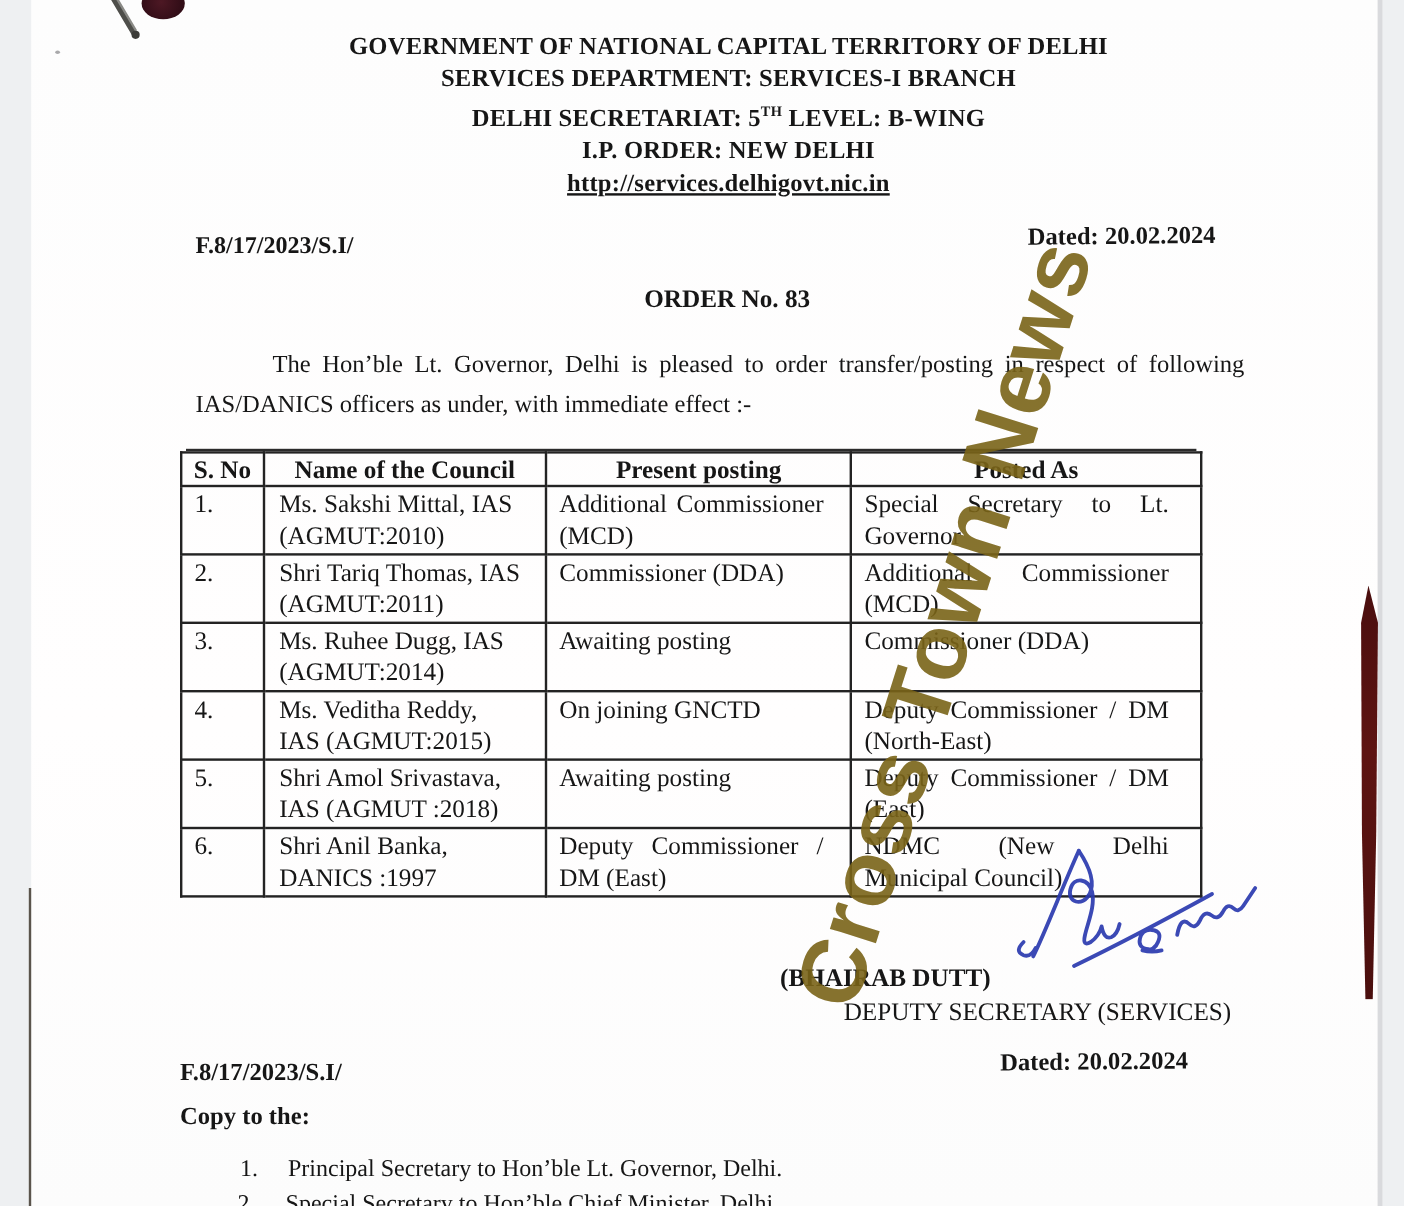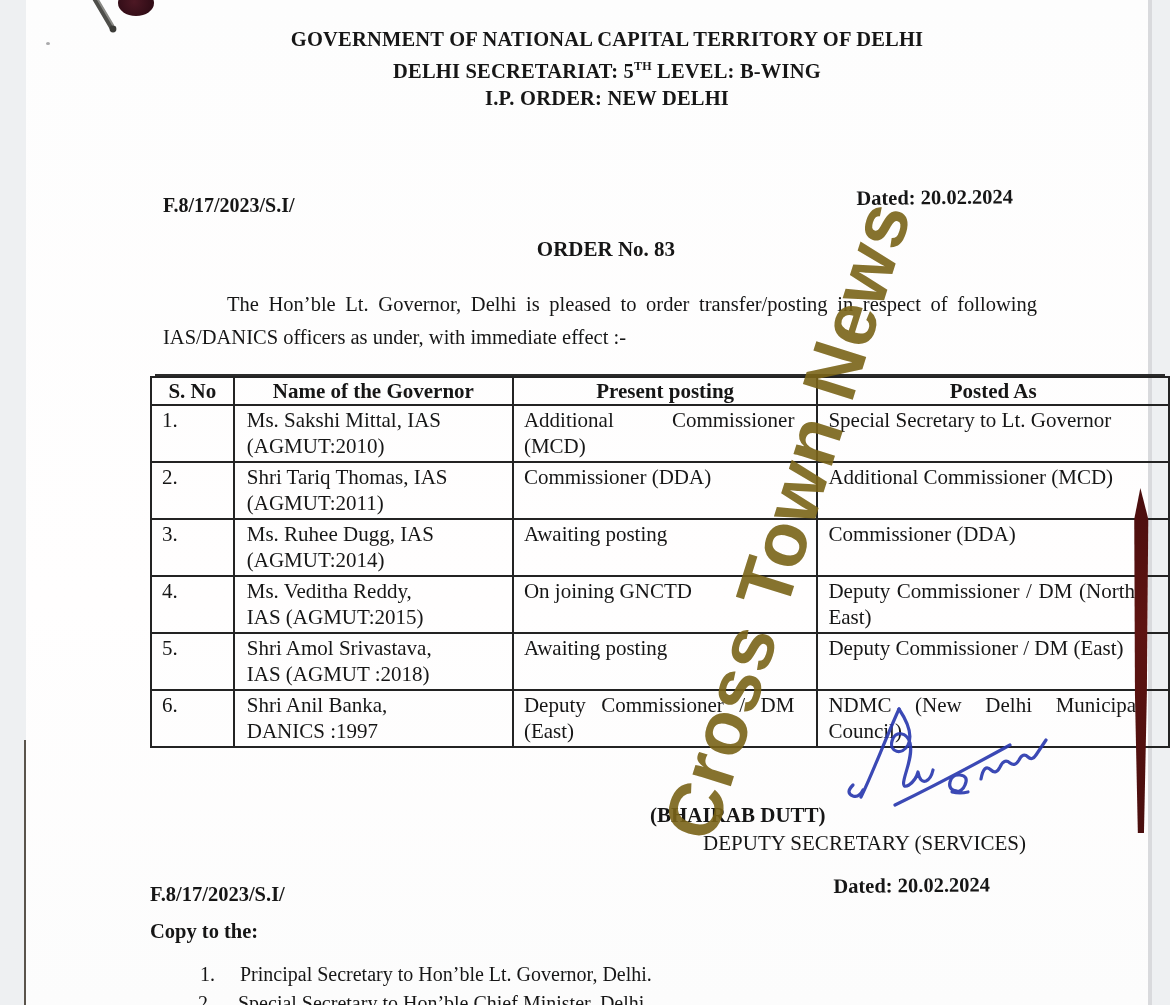--- a/index.html
+++ b/index.html
@@ -27,21 +27,21 @@
 
   .ref-row-top .file { position:absolute; left:163px; top:194px; font-weight:bold; font-size:20px; }
   .ref-row-top .date { position:absolute; left:700px; top:187px; width:313px; text-align:right; font-weight:bold; font-size:20.5px; transform:rotate(-0.6deg); }
 
   .order-title { position:absolute; left:0; top:237px; width:1170px; padding-left:42px; text-align:center; font-weight:bold; font-size:21px; }
 
   .body-para { position:absolute; left:163px; top:288px; width:874px; font-size:20.5px; line-height:33px;
                text-align:justify; text-indent:64px; }
 
   
-  .doc-table { position:absolute; left:150px; top:376px; width:1020px; border-collapse:collapse;
+  .doc-table { position:absolute; left:150px; top:376px; width:852px; border-collapse:collapse;
                font-size:21px; box-shadow:0 -7px 0 -5px #2b2b2b; }
   .doc-table th, .doc-table td { border:2.4px solid #232323; vertical-align:top; line-height:26px; }
   .doc-table th { font-weight:bold; text-align:center; height:28px; padding:0 2px; }
   .doc-table td { height:54px; padding:1px 10px 2px 10px; }
   .col-sno { width:72px; }
   .col-name { width:243px; }
   .col-present { width:265px; }
   .col-posted { width:306px; }
   td.cell-name { white-space:pre-line; padding-left:12px; padding-right:14px; }
   td.cell-present { text-align:justify; padding-right:22px; }
@@ -85,22 +85,24 @@
   <svg class="staple" viewBox="0 0 38 46">
     <line x1="6" y1="2" x2="26" y2="36" stroke="#4e4e4a" stroke-width="5" stroke-linecap="round"></line>
     <line x1="8" y1="1" x2="27" y2="33" stroke="#8a8a86" stroke-width="2" stroke-linecap="round"></line>
     <circle cx="27" cy="37" r="3.4" fill="#3c3c38"></circle>
   </svg>
   <div class="blob"></div>
   <div class="speck"></div>
 
   <div class="hdr">
     <div class="l">GOVERNMENT OF NATIONAL CAPITAL TERRITORY OF DELHI</div>
+    <div class="l">SERVICES DEPARTMENT: SERVICES-I BRANCH</div>
     <div class="l"><span>DELHI SECRETARIAT: 5</span><sup>TH</sup><span> LEVEL: B-WING</span></div>
     <div class="l">I.P. ORDER: NEW DELHI</div>
+    <div class="l web">http://services.delhigovt.nic.in</div>
   </div>
 
   <div class="ref-row-top">
     <div class="file">F.8/17/2023/S.I/</div>
     <div class="date">Dated: 20.02.2024</div>
   </div>
 
   <div class="order-title">ORDER No. 83</div>
 
   <div class="body-para">The Hon’ble Lt. Governor, Delhi is pleased to order transfer/posting in respect of following IAS/DANICS officers as under, with immediate effect :-</div>
@@ -108,21 +110,21 @@
   <table class="doc-table">
     <colgroup>
         <col class="col-sno">
         <col class="col-name">
         <col class="col-present">
         <col class="col-posted">
       </colgroup>
     <thead>
       <tr>
         <th>S. No</th>
-        <th>Name of the Governor</th>
+        <th>Name of the Council</th>
         <th>Present posting</th>
         <th>Posted As</th>
       </tr>
     </thead>
     <tbody>
       <tr>
         <td class="cell-sno">1.</td>
         <td class="cell-name">Ms. Sakshi Mittal, IAS
 (AGMUT:2010)</td>
         <td class="cell-present">Additional Commissioner (MCD)</td>

